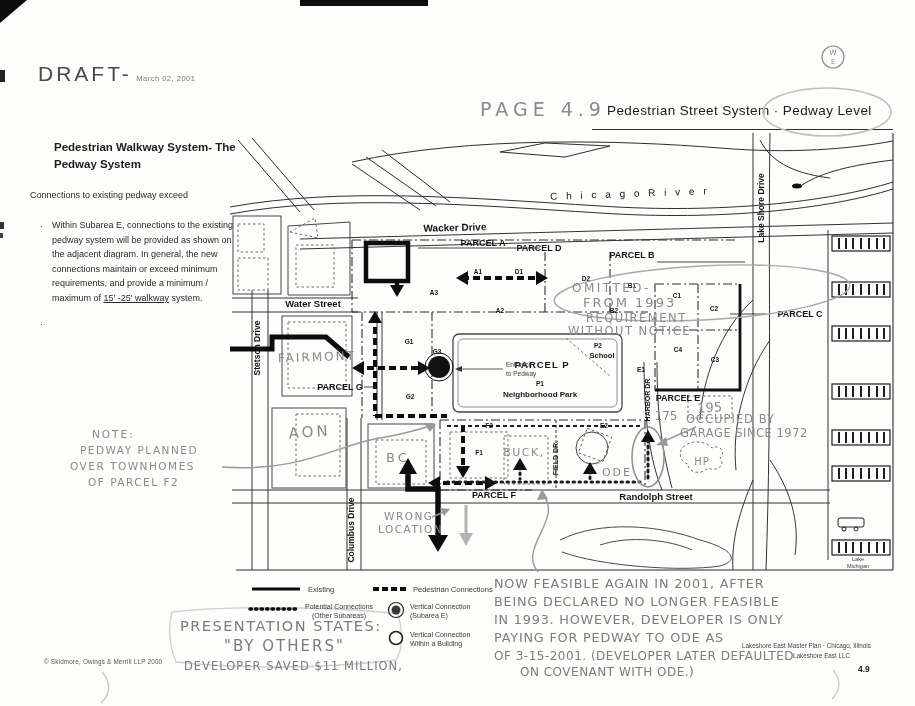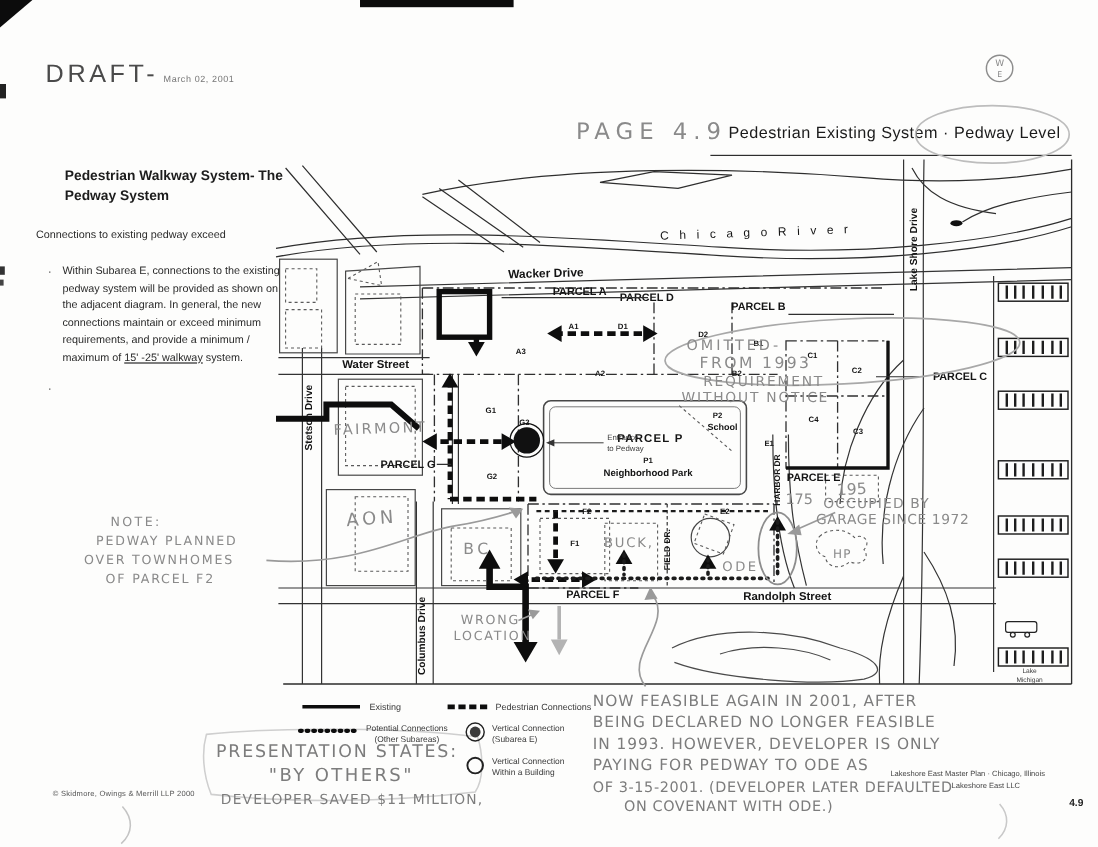--- a/index.html
+++ b/index.html
@@ -14,37 +14,37 @@
   .draft{font-size:21px;letter-spacing:3px;color:#4a4a4a;font-weight:400;}
   .draft-date{font-size:7.5px;color:#777;letter-spacing:.5px;}
   .col-heading{font-size:11.5px;font-weight:bold;line-height:1.45;color:#1c1c1c;width:212px;margin-left:24px;}
   .col-sub{font-size:9px;color:#2a2a2a;}
   .bullet{font-size:9px;line-height:1.62;color:#2a2a2a;width:188px;}
   .bullet .mark{position:absolute;left:-12px;top:1px;}
   .u{text-decoration:underline;}
   .hdr-title{font-size:13.5px;letter-spacing:.4px;color:#1b1b1b;}
   .hdr-rule{height:1.2px;background:#2e2e2e;}
   .footer-small{font-size:6.3px;color:#444;}
-  .footer-page{font-size:8.5px;font-weight:bold;color:#222;margin-left:33px;}
+  .footer-page{font-size:8.5px;font-weight:bold;color:#222;}
   .copyright{font-size:6.3px;color:#555;letter-spacing:.2px;}
   svg text{font-family:"Liberation Sans", sans-serif;}
   svg text.hand{font-family:"DejaVu Sans", sans-serif;fill:#8a8a8a;}
   svg text.hand2{font-family:"DejaVu Sans", sans-serif;fill:#7c7c7c;}
   svg text.print{fill:#141414;}
   svg text.printlight{fill:#3a3a3a;}
 </style>
 </head>
 <body>
 
-<div class="abs" style="left:38px;top:50px;">
+<div class="abs" style="left:38px;top:62px;">
   <span class="draft">DRAFT-</span>
   <span class="draft-date">March 02, 2001</span>
 </div>
 
-<div class="abs hdr-title" style="left:607px;top:103px;">Pedestrian Existing System · Pedway Level</div>
+<div class="abs hdr-title" style="left:607px;top:103px;">Pedestrian Street System · Pedway Level</div>
 <div class="abs hdr-rule" style="left:592px;top:129px;width:301px;"></div>
 
 <div class="abs col-heading" style="left:30px;top:139px;">Pedestrian Walkway System- The Pedway System</div>
 <div class="abs col-sub" style="left:30px;top:190px;">Connections to existing pedway exceed</div>
 
 <div class="abs bullet" style="left:52px;top:218px;">
   <span class="mark">·</span>
   <span>Within Subarea E, connections to the existing pedway system will be provided as shown on the adjacent diagram.  In general, the new connections maintain or exceed minimum requirements, and provide a minimum / maximum of </span><span class="u">15' -25' walkway</span><span> system.</span>
 </div>
 <div class="abs bullet" style="left:52px;top:316px;">

